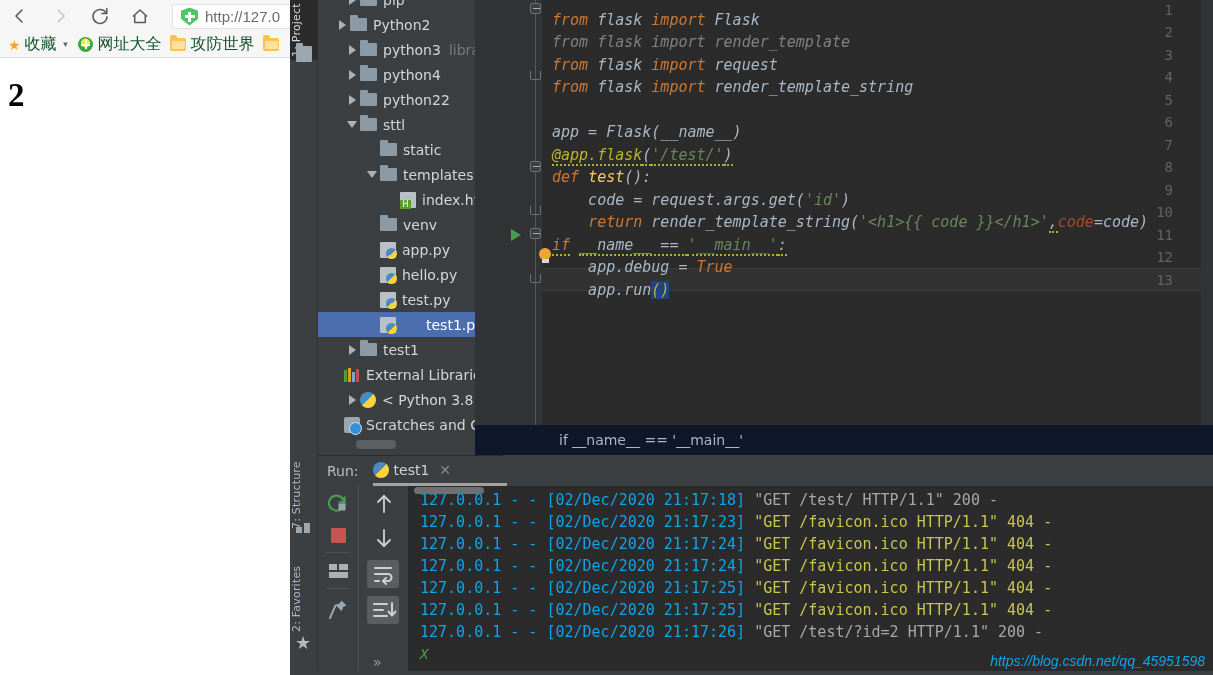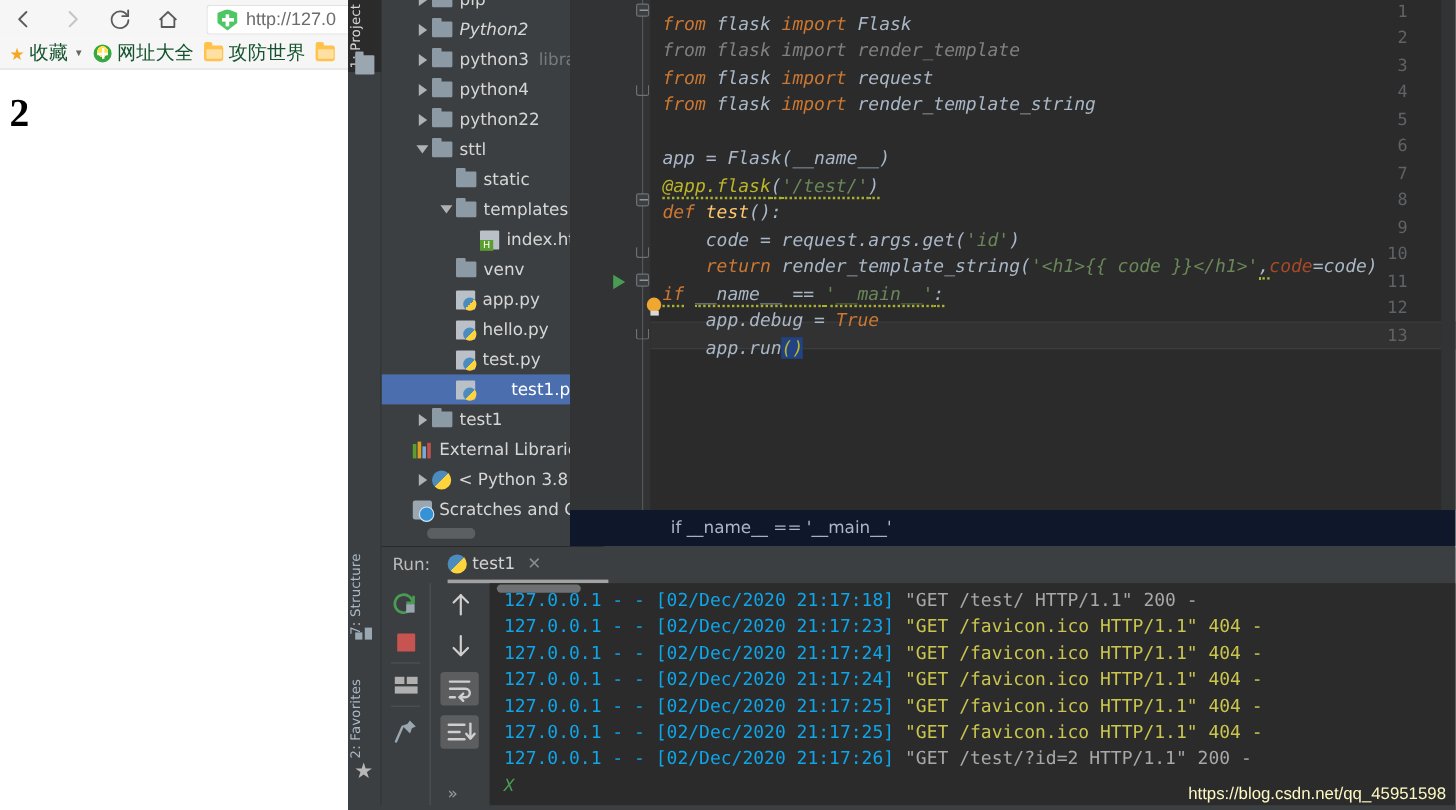--- a/index.html
+++ b/index.html
@@ -367,22 +367,23 @@
   .log-red { color: #0ea5e9; }
   .log-yellow { color: #c9c54e; }
   .log-grey { color: #a8a8a8; }
   .console-cursor { color: #499c54; font-style: italic; font-size: 14px; }
   .console-scroll {
     position: absolute; left: 96px; top: 31px; width: 70px; height: 7px;
     background: #6e7173; border-radius: 4px;
   }
   .watermark {
     position: absolute; right: 8px; bottom: 6px;
-    font-size: 14px; color: #fef9c3;
+    font-size: 14px; color: #0ea5e9;
     font-family: "Liberation Sans", sans-serif;
+    font-style: italic;
   }
   .ide-bottom-edge {
     position: absolute; left: 0; bottom: 0; width: 923px; height: 4px;
     background: #3c3f41;
   }
 </style>
 </head>
 <body>
 
 <div id="root">
@@ -458,21 +459,21 @@
     </div>
 
     <div class="tree">
       <div class="tree-row" style="margin-top:-13px;padding-left:26px;">
         <span class="arrow">
             <i></i>
           </span>
         <span class="tf"></span>
         <span class="tree-label">pip</span>
       </div>
-      <div class="tree-row" style="padding-left:26px;font-style:italic;">
+      <div class="tree-row" style="padding-left:16px;">
         <span class="arrow">
             <i></i>
           </span>
         <span class="tf"></span>
         <span class="tree-label">Python2</span>
       </div>
       <div class="tree-row" style="padding-left:26px;">
         <span class="arrow">
             <i></i>
           </span>

